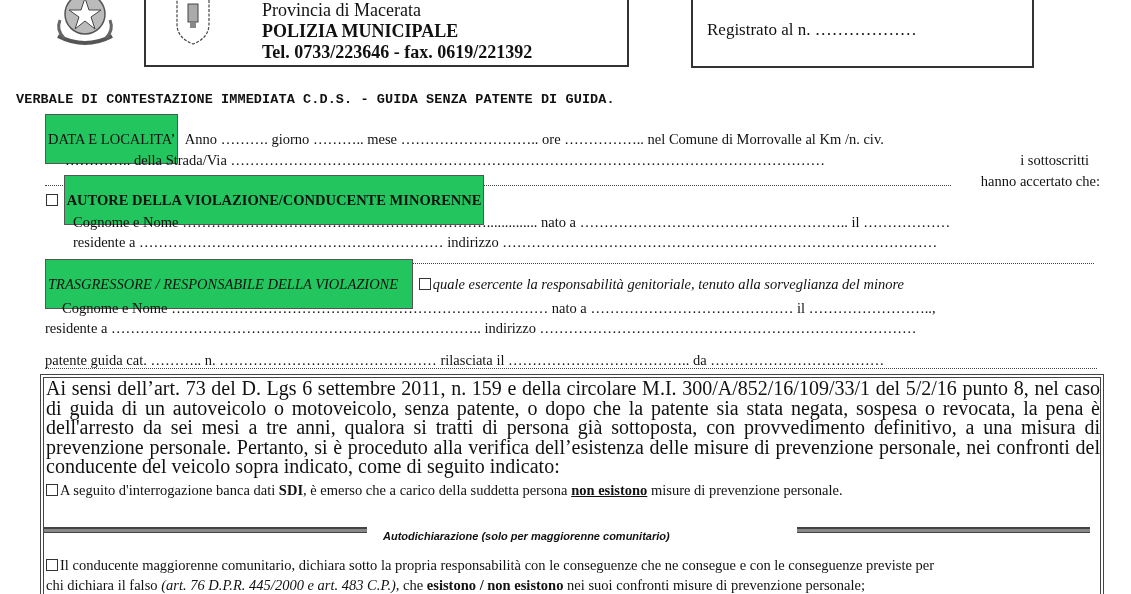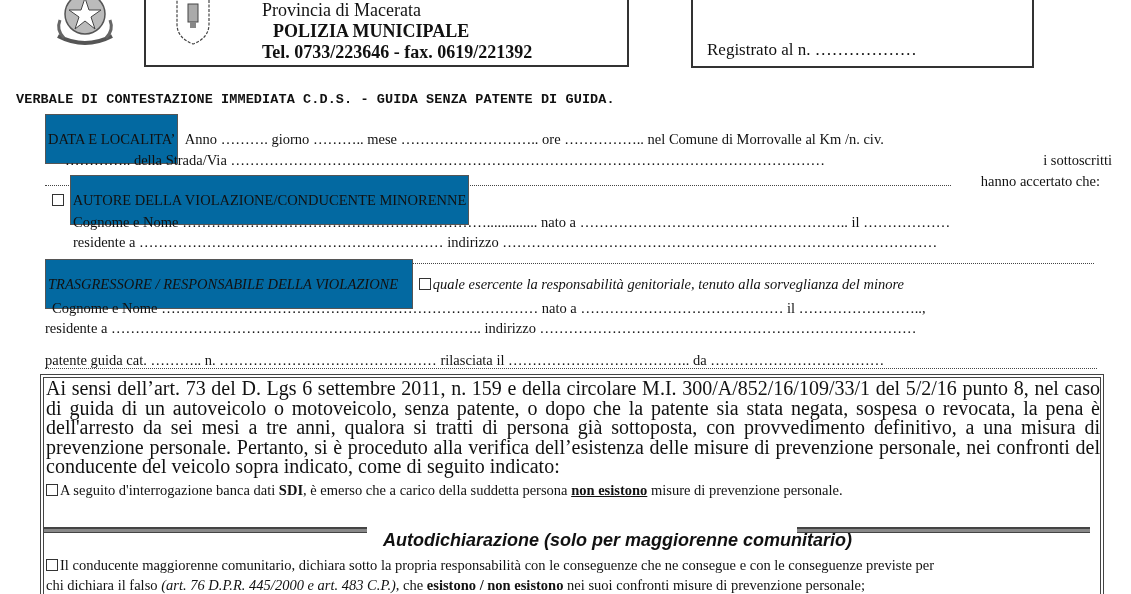--- a/index.html
+++ b/index.html
@@ -1,32 +1,32 @@
 <!DOCTYPE html>
 <html><head>
 <meta charset="utf-8">
 <style>
   html,body{margin:0;padding:0;background:#fff;}
   body{width:1131px;height:594px;overflow:hidden;position:relative;font-family:"Liberation Serif","DejaVu Serif",serif;color:#111;}
-  .abs{position:absolute;white-space:nowrap;margin-top:20px;}
+  .abs{position:absolute;white-space:nowrap;}
   .emblem{position:absolute;left:50px;top:-10px;width:70px;height:62px;}
   .crest{position:absolute;left:173px;top:-6px;width:40px;height:52px;}
   .hdr-box{position:absolute;left:144px;top:-4px;width:485px;height:71px;border:2px solid #333;border-top:none;box-sizing:border-box;}
   .reg-box{position:absolute;left:691px;top:-4px;width:343px;height:72px;border:2px solid #333;border-top:none;box-sizing:border-box;}
   .hdr-line{position:absolute;left:262px;font-size:18px;line-height:20px;}
   .b{font-weight:bold;}
   .title{position:absolute;left:16px;width:1131px;top:92px;text-align:left;font-size:13.5px;font-weight:bold;letter-spacing:0.1px;font-family:Liberation Mono, monospace;}
   .row{position:absolute;font-size:14.5px;line-height:17px;white-space:nowrap;}
-  .tag{background:#0369a1;border:1px solid #555;padding:16px 2px;}
+  .tag{background:#22c55e;border:1px solid #555;padding:16px 2px;}
   .chk{display:inline-block;width:10px;height:10px;border:1px solid #333;vertical-align:-1px;margin-right:2px;background:#fff;}
   .dotline{position:absolute;height:0;border-top:1.5px dotted #444;}
   .bigbox{position:absolute;left:40px;top:374px;width:1064px;height:240px;border:4px double #444;box-sizing:border-box;}
   .para{position:absolute;left:46px;width:1054px;font-size:20px;line-height:19.5px;text-align:justify;}
   .sep{position:absolute;height:3px;border-top:2px solid #444;border-bottom:1px solid #444;background:#888;}
-  .auto{position:absolute;left:383px;top:530px;font-family:"Liberation Sans","DejaVu Sans",sans-serif;font-style:italic;font-weight:bold;font-size:18px;}
+  .auto{position:absolute;left:383px;top:530px;font-family:"Liberation Sans","DejaVu Sans",sans-serif;font-style:italic;font-weight:bold;font-size:11px;}
   i{}
   u{text-decoration:underline;}
 </style>
 </head>
 <body>
 
 <svg class="emblem" viewBox="0 0 70 62">
   <circle cx="35" cy="24" r="20" fill="#bbb" stroke="#555" stroke-width="1.5"></circle>
   <polygon points="35,8 39,20 51,20 41,27 45,39 35,31 25,39 29,27 19,20 31,20" fill="#fff" stroke="#444" stroke-width="1"></polygon>
   <path d="M8 46 Q35 60 62 46" fill="none" stroke="#555" stroke-width="4"></path>
@@ -34,50 +34,50 @@
   <path d="M60 30 Q64 40 56 48" fill="none" stroke="#666" stroke-width="3"></path>
 </svg>
 
 <div class="hdr-box"></div>
 <svg class="crest" viewBox="0 0 40 52">
   <path d="M4 2 L36 2 L36 30 Q36 44 20 50 Q4 44 4 30 Z" fill="#fff" stroke="#444" stroke-width="1.2" stroke-dasharray="3 1.5"></path>
   <rect x="15" y="10" width="10" height="18" fill="#aaa" stroke="#444" stroke-width="1"></rect>
   <rect x="17" y="28" width="6" height="6" fill="#888"></rect>
 </svg>
 <div class="hdr-line" style="top:0px;">Provincia di Macerata</div>
-<div class="hdr-line b" style="top:21px;margin-left:11px;">POLIZIA MUNICIPALE</div>
+<div class="hdr-line b" style="top:21px;">POLIZIA MUNICIPALE</div>
 <div class="hdr-line b" style="top:42px;">Tel. 0733/223646 - fax.  0619/221392</div>
 
 <div class="reg-box"></div>
 <div class="abs" style="left:707px;top:20px;font-size:17px;">Registrato al n. ………………</div>
 
 <div class="title">VERBALE DI CONTESTAZIONE IMMEDIATA C.D.S. - GUIDA SENZA PATENTE DI GUIDA.</div>
 
 <div class="row" style="left:45px;top:131px;">
   <span class="tag">DATA E LOCALITA’</span>&nbsp;
   <span>Anno ……….  giorno ………..  mese ……………………….. ore …………….. nel Comune di Morrovalle al Km /n. civ.</span>
 </div>
 <div class="row" style="left:45px;top:152px;margin-left:20px;">………….. della Strada/Via ……………………………………………………………………………………………………………</div>
-<div class="row" style="right:19px;top:152px;">i sottoscritti</div>
+<div class="row" style="right:42px;top:152px;">i sottoscritti</div>
 <div class="dotline" style="left:45px;top:185px;width:906px;"></div>
 <div class="row" style="right:31px;top:173px;text-align:right;">hanno accertato che:</div>
 
-<div class="row" style="left:52px;top:192px;">
+<div class="row" style="left:46px;top:192px;font-weight:bold;">
   <span class="chk"></span>
   <span class="tag">AUTORE DELLA VIOLAZIONE/CONDUCENTE MINORENNE</span>
 </div>
 <div class="row" style="left:73px;top:214px;">Cognome e Nome ……………………………………………………….............. nato  a ……………………………………………….. il ………………</div>
 <div class="row" style="left:73px;top:234px;">residente a ……………………………………………………… indirizzo ………………………………………………………………………………</div>
 <div class="dotline" style="left:68px;top:263px;width:1026px;"></div>
 
 <div class="row" style="left:45px;top:276px;">
   <span class="tag" style="padding-right:14px;font-style:italic;">TRASGRESSORE / RESPONSABILE DELLA VIOLAZIONE</span>
   <span class="chk" style="margin-left:2px;"></span><i>quale esercente la responsabilità genitoriale, tenuto alla sorveglianza del minore</i>
 </div>
-<div class="row" style="left:52px;top:300px;">Cognome  e  Nome  ……………………………………………………………………  nato    a  ……………………………………  il  ……………………..,</div>
+<div class="row" style="left:62px;top:300px;">Cognome  e  Nome  ……………………………………………………………………  nato    a  ……………………………………  il  ……………………..,</div>
 <div class="row" style="left:45px;top:320px;">residente a ………………………………………………………………….. indirizzo ……………………………………………………………………</div>
 <div class="row" style="left:45px;top:352px;text-align:right;">patente guida cat. ……….. n. ……………………………………… rilasciata il ……………………………….. da ………………………………</div>
 <div class="dotline" style="left:45px;top:368px;width:1052px;"></div>
 
 <div class="bigbox"></div>
 <div class="para" style="top:379px;">Ai sensi dell’art. 73 del D. Lgs 6 settembre 2011, n. 159 e della circolare M.I. 300/A/852/16/109/33/1 del 5/2/16 punto 8, nel caso di guida di un autoveicolo o motoveicolo, senza patente, o dopo che la patente sia stata negata, sospesa o  revocata, la pena è dell'arresto da sei mesi a tre anni, qualora si tratti di persona già sottoposta, con provvedimento definitivo, a una misura di prevenzione personale. Pertanto, si è proceduto alla verifica dell’esistenza delle misure di prevenzione personale, nei confronti del conducente del veicolo sopra indicato, come di seguito indicato:</div>
 <div class="row" style="left:46px;top:482px;text-align:right;">
   <span class="chk"></span><span>A seguito d'interrogazione banca dati </span><b>SDI</b><span>, è emerso che a carico della suddetta persona </span><b><u>non esistono</u></b><span> misure di prevenzione personale.</span>
 </div>
 

